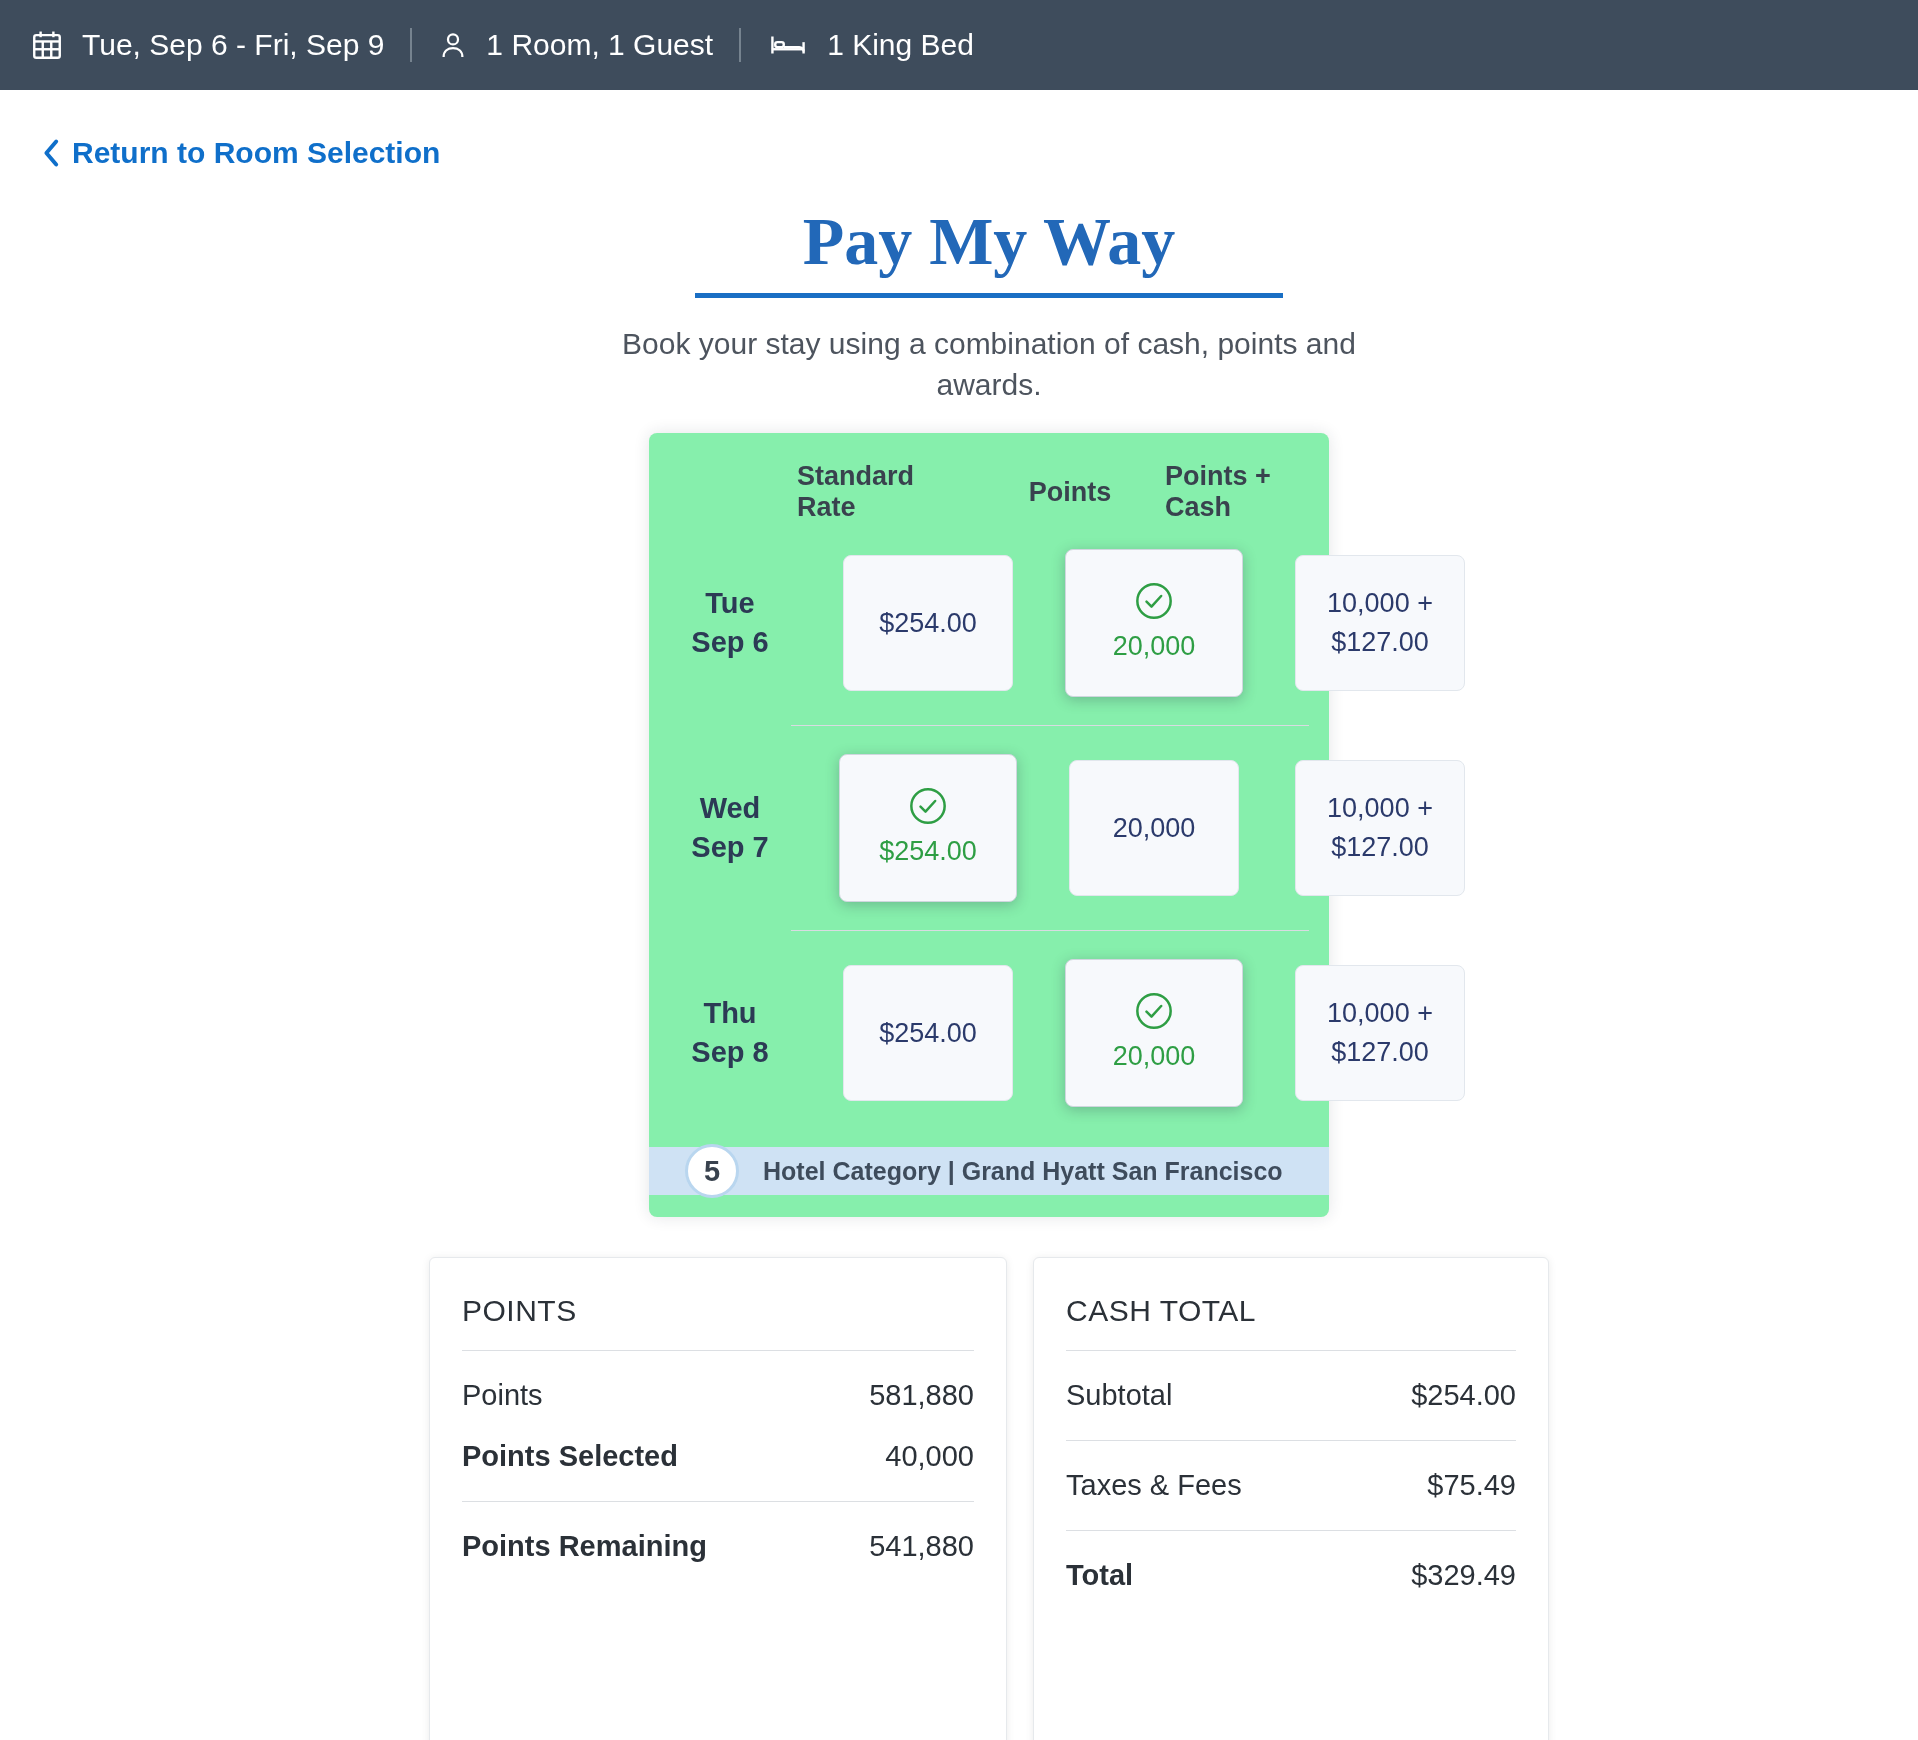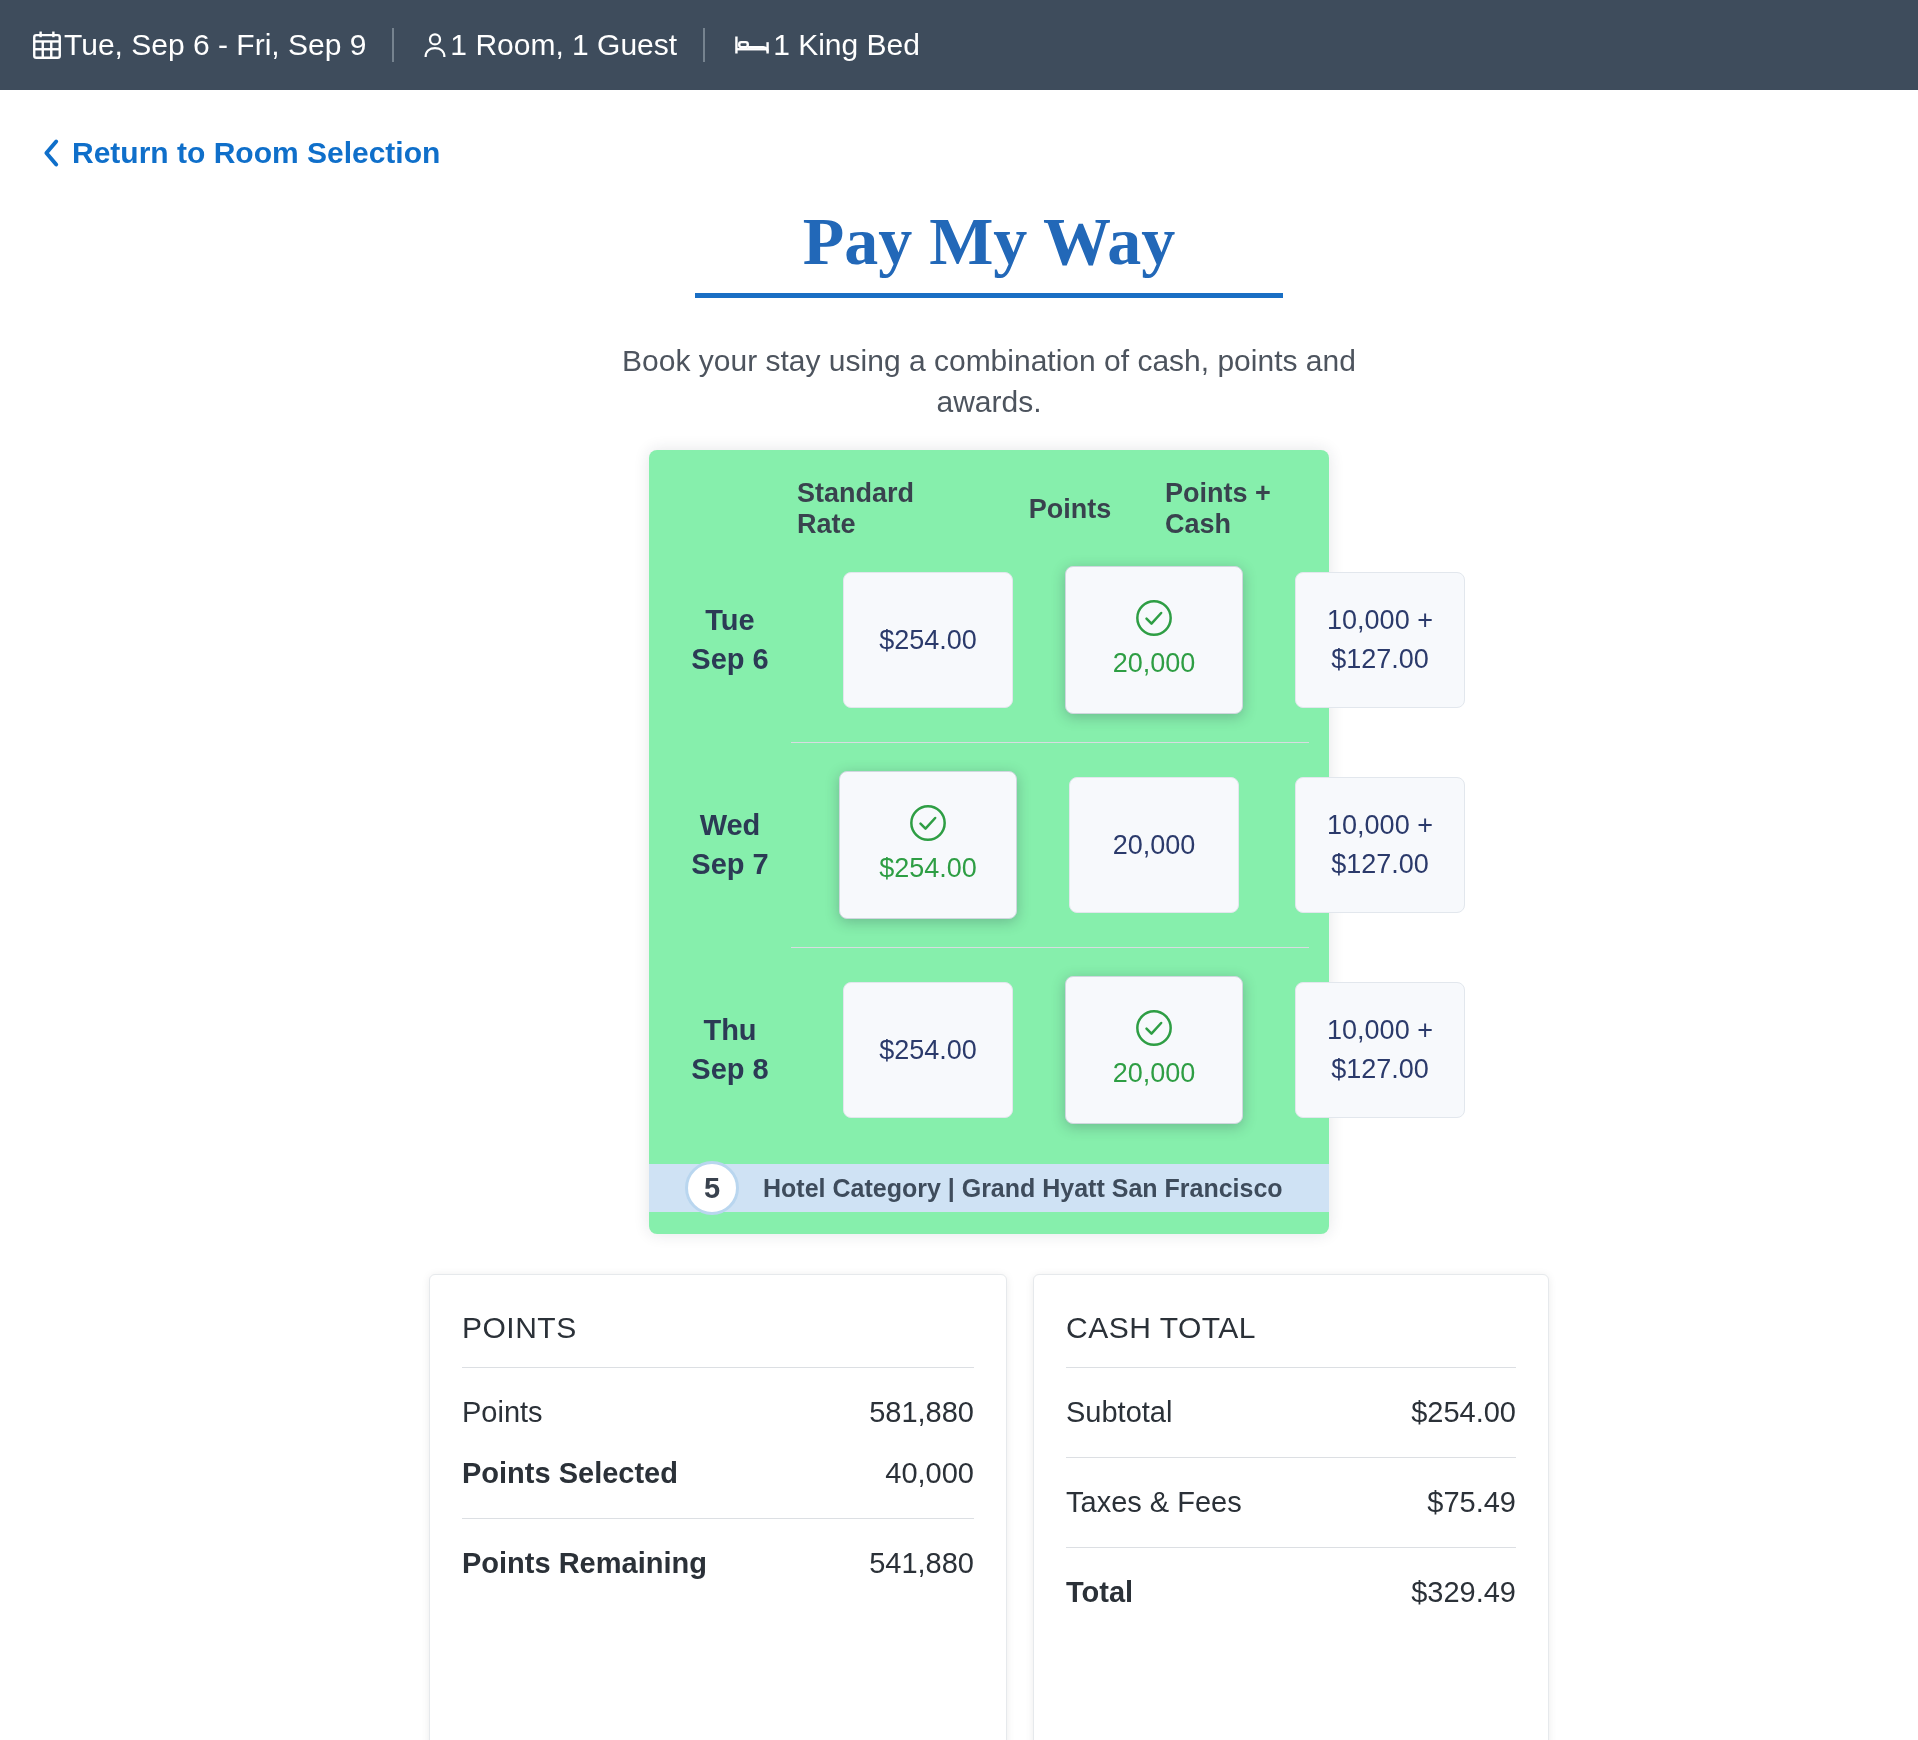--- a/index.html
+++ b/index.html
@@ -10,42 +10,42 @@
     font-family: "Liberation Sans", sans-serif;
     color: #2b3138;
   }
 
   
   .topbar {
     height: 90px; background: #3e4c5c; color: #ffffff;
     display: flex; align-items: center; gap: 26px; padding: 0 30px;
     font-size: 30px;
   }
-  .topbar-item { display: flex; align-items: center; cursor: pointer; }
+  .topbar-item { display: flex; align-items: center; gap: 18px; cursor: pointer; }
   .vsep { width: 2px; height: 34px; background: #76838f; }
 
   
   .back-link {
     display: inline-flex; align-items: center; gap: 10px;
     margin: 46px 0 16px 40px; color: #0f6fca; font-size: 30px; font-weight: 700;
     cursor: pointer; text-decoration: none;
   }
 
   .centered-content { position: relative; left: 30px; }
 
   
   .title-block { text-align: center; }
   h1.page-title {
     font-family: "Liberation Serif", serif;
     font-size: 68px; font-weight: 700; color: #2268b8;
     margin: 20px 0 0; line-height: 1.05;
   }
   .title-underline { width: 588px; height: 5px; background: #1a6fc4; margin: 16px auto 0; }
   .subtitle {
-    max-width: 800px; margin: 43px auto 0;
+    max-width: 800px; margin: 26px auto 0;
     font-size: 30px; line-height: 1.35; color: #4d545e; text-align: center;
   }
 
   
   .rate-card {
     width: 680px; margin: 28px auto 0; background: #86efac;
     border-radius: 8px; box-shadow: 0 0 16px rgba(30,40,60,.12);
     padding: 28px 20px 22px;
   }
   .rate-grid {

